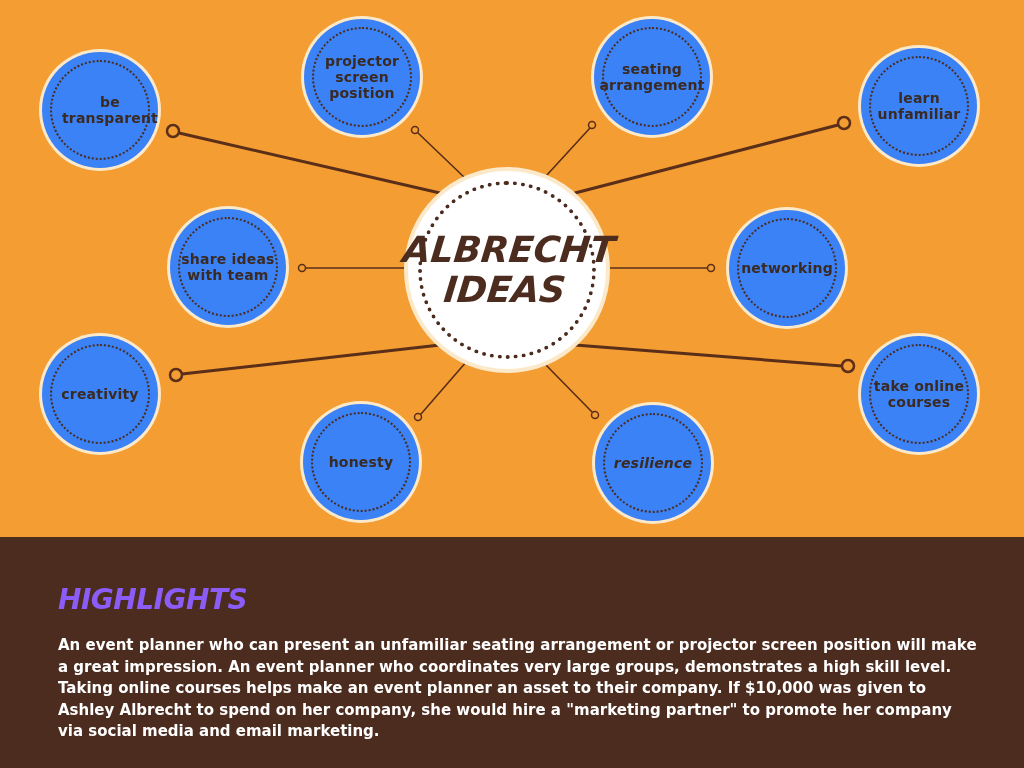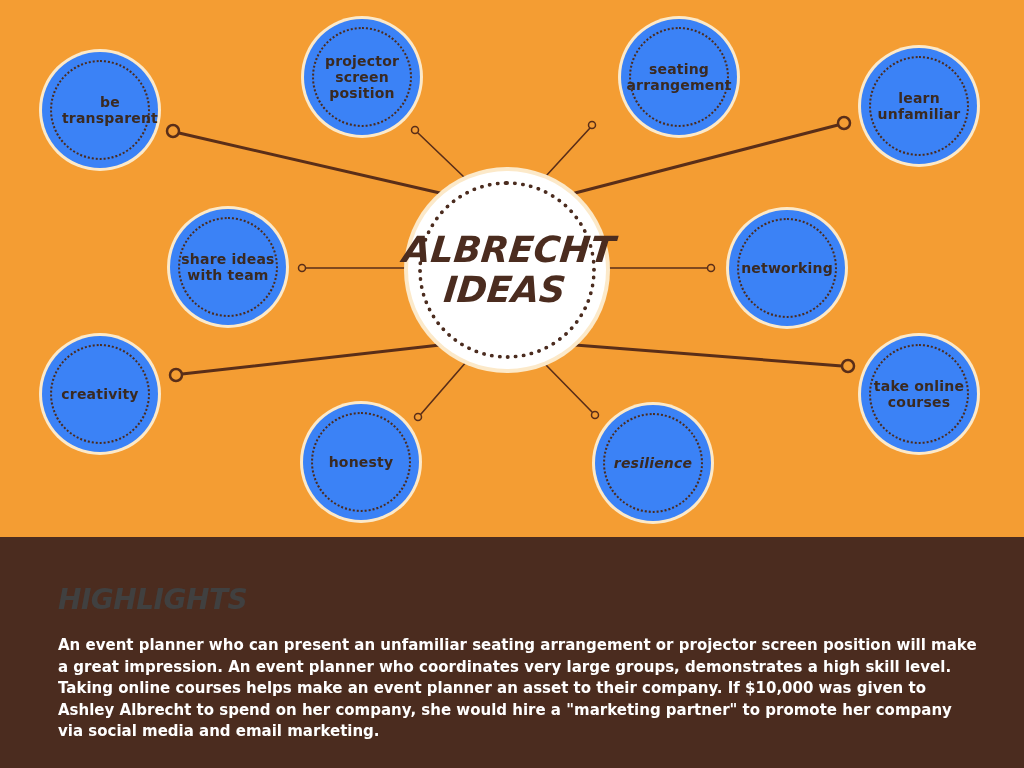--- a/index.html
+++ b/index.html
@@ -6,21 +6,21 @@
   body { width:1024px; height:768px; overflow:hidden; position:relative; font-family:"DejaVu Sans", sans-serif; }
   .top { position:absolute; left:0; top:0; width:1024px; height:537px; background:#F49D33; }
   .bottom { position:absolute; left:0; top:537px; width:1024px; height:231px; background:#4B2C1F; }
   svg.lines { position:absolute; left:0; top:0; width:1024px; height:537px; }
   .node { position:absolute; border-radius:50%; background:#3b82f6; box-shadow:0 0 0 3px #FCE9C9; display:flex; align-items:center; justify-content:center; text-align:center; }
   .node::before { content:""; position:absolute; inset:8px; border-radius:50%; border:2px dotted #4B2C1F; }
   .node .label { position:relative; color:#3a2a22; font-size:14px; font-weight:bold; line-height:16px; white-space:pre-line; letter-spacing:0.2px; }
   .center { position:absolute; border-radius:50%; background:#fff; box-shadow:0 0 0 4px #FCE9C9; display:flex; align-items:center; justify-content:center; text-align:center; }
   .center::before { content:""; position:absolute; inset:10px; border-radius:50%; border:4px dotted #4B2C1F; }
   .center .title { position:relative; color:#4B2C1F; font-size:36px; font-weight:bold; font-style:italic; line-height:40px; white-space:pre-line; letter-spacing:0px; transform:skewX(-6deg); }
-  .hl-title { position:absolute; left:58px; top:583px; color:#404040; font-size:28px; font-weight:bold; font-style:italic; letter-spacing:-0.5px; }
+  .hl-title { position:absolute; left:58px; top:583px; color:#8b5cf6; font-size:28px; font-weight:bold; font-style:italic; letter-spacing:-0.5px; }
   .hl-body { position:absolute; left:58px; top:635px; width:920px; color:#fff; font-size:15px; line-height:21.5px; font-weight:bold; }
 </style>
 </head>
 <body>
 
 <div class="top"></div>
 
 <svg class="lines" viewBox="0 0 1024 537">
   <g stroke="#5A2E18" fill="none" stroke-linecap="round">
 
@@ -57,21 +57,21 @@
 
 <div class="node" style="left:42px;top:52px;width:116px;height:116px;justify-content:flex-end;">
   <span class="label">be
 transparent</span>
 </div>
 <div class="node" style="left:304px;top:19px;width:116px;height:116px;">
   <span class="label">projector
 screen
 position</span>
 </div>
-<div class="node" style="left:594px;top:19px;width:116px;height:116px;margin-left:27px;">
+<div class="node" style="left:594px;top:19px;width:116px;height:116px;">
   <span class="label">seating
 arrangement</span>
 </div>
 <div class="node" style="left:861px;top:48px;width:116px;height:116px;">
   <span class="label">learn
 unfamiliar</span>
 </div>
 <div class="node" style="left:170px;top:209px;width:116px;height:116px;">
   <span class="label">share ideas
 with team</span>

